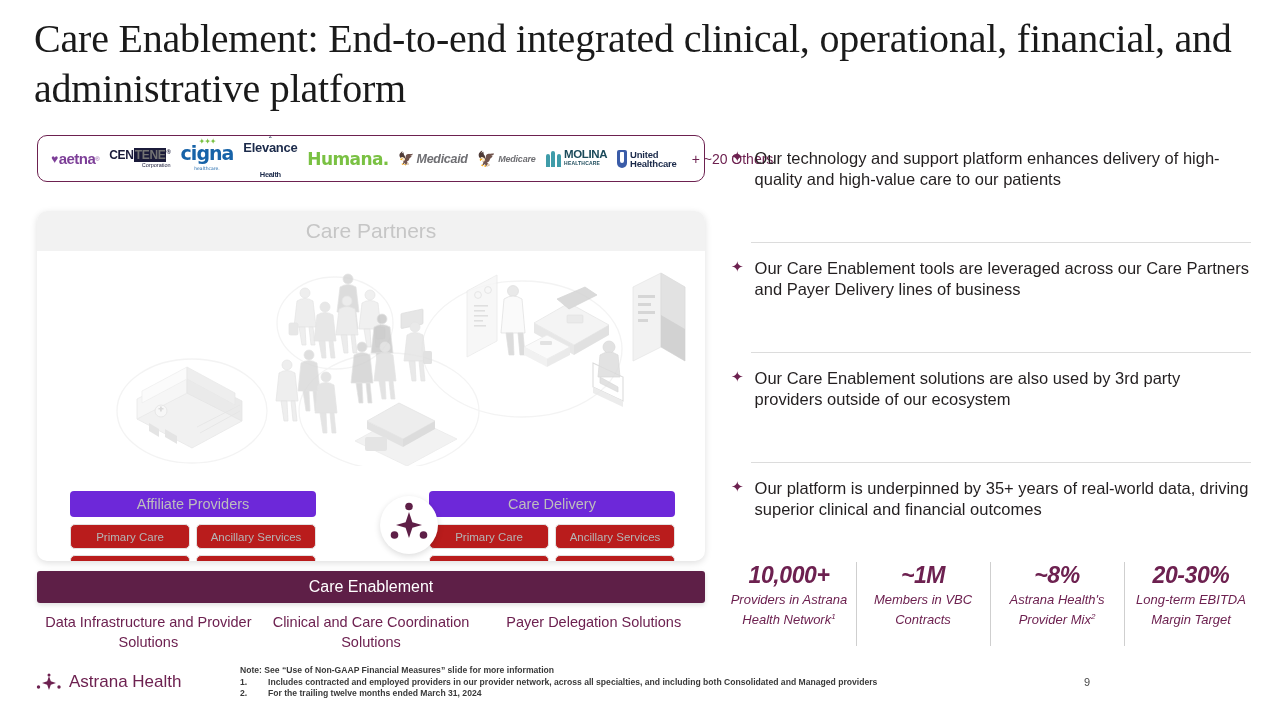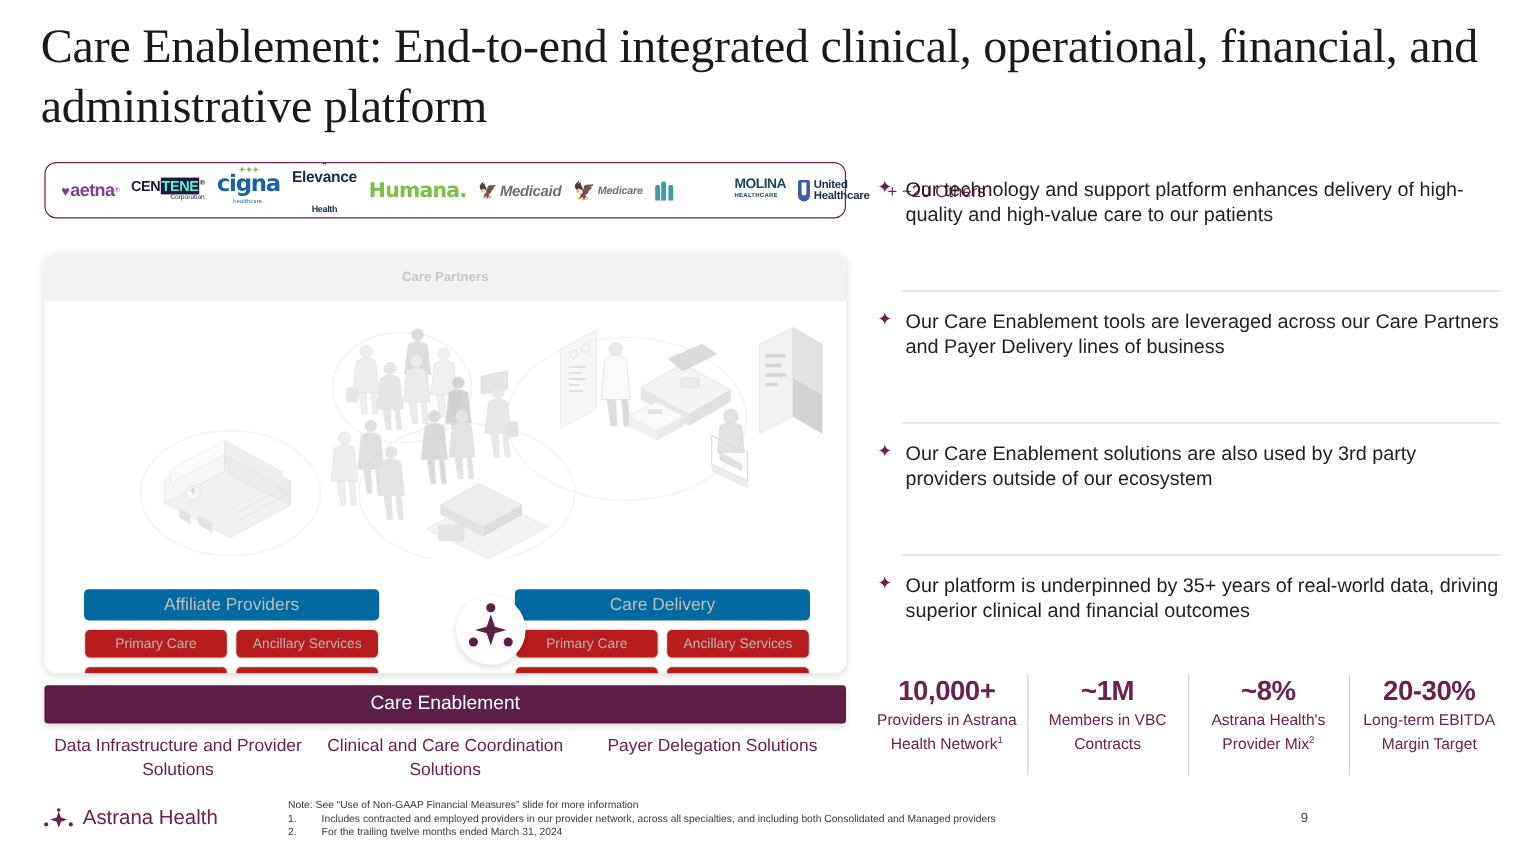--- a/index.html
+++ b/index.html
@@ -35,33 +35,33 @@
   .logo{
     display:flex;align-items:center;justify-content:center;
     height:34px;flex:0 0 auto;
     padding:0 5px;
   }
   .lg-aetna{color:#7d3f98;font-weight:bold;font-size:15px;letter-spacing:-0.5px;display:flex;align-items:center;}
   .lg-aetna .hrt{font-size:12px;margin-right:1px;color:#7d3f98;}
   .lg-aetna .tm{font-size:6px;vertical-align:super;font-weight:normal;}
   .lg-centene{color:#1b1b3a;font-weight:bold;font-size:12px;letter-spacing:-0.3px;text-align:center;line-height:10px;}
   .lg-centene .c-main{display:block;}
-  .lg-centene .c-main .boxed{background:#1b1b3a;color:#5eead4;padding:0 1px;}
+  .lg-centene .c-main .boxed{background:#1b1b3a;color:#737373;padding:0 1px;}
   .lg-centene .c-sub{display:block;font-size:5.5px;letter-spacing:0;font-weight:normal;text-align:right;}
   .lg-cigna{color:#1763a8;font-weight:bold;font-size:19px;letter-spacing:-1px;line-height:15px;text-align:center;font-family:"DejaVu Sans",sans-serif;}
   .lg-cigna .c-sub{display:block;font-size:4.5px;letter-spacing:0;font-weight:normal;color:#1763a8;}
   .lg-cigna .spark{position:relative;top:-2px;font-size:8px;color:#7ac143;letter-spacing:-1px;display:block;line-height:4px;}
   .lg-elevance{color:#1b2a4a;font-weight:bold;font-size:13px;line-height:11px;text-align:center;letter-spacing:-0.3px;}
   .lg-elevance .e-sub{display:block;font-size:7.5px;margin-top:16px;}
   .lg-humana{color:#7ac143;font-weight:bold;font-size:17px;letter-spacing:-0.6px;font-family:"DejaVu Sans",sans-serif;}
   .lg-medicaid{color:#6f6f73;font-weight:bold;font-style:italic;font-size:12.5px;display:flex;align-items:center;letter-spacing:-0.3px;}
   .lg-medicaid .eagle{font-style:normal;font-size:13px;margin-right:2px;color:#8a8a8f;}
   .lg-medicare{color:#6f6f73;font-weight:bold;font-style:italic;font-size:9px;display:flex;align-items:center;letter-spacing:-0.2px;}
   .lg-medicare .eagle{font-style:normal;font-size:15px;margin-right:2px;color:#9a9a9f;}
-  .lg-molina{display:flex;align-items:center;gap:48px;}
+  .lg-molina{display:flex;align-items:center;}
   .lg-molina .bars{display:flex;align-items:flex-end;margin-right:2px;}
   .lg-molina .bars i{display:block;width:4px;background:#3f9ca9;margin-right:1.5px;border-radius:2px 2px 0 0;}
   .lg-molina .mtxt{color:#1b4a5a;font-weight:bold;font-size:11.5px;line-height:9px;letter-spacing:-0.4px;}
   .lg-molina .mtxt .m-sub{display:block;font-size:5px;letter-spacing:0.2px;}
   .lg-uhc{display:flex;align-items:center;}
   .lg-uhc .shield{width:10px;height:18px;background:#3b5ca8;border-radius:2px 2px 5px 5px;margin-right:3px;position:relative;}
   .lg-uhc .shield:after{content:"";position:absolute;left:3px;top:2px;width:4px;height:11px;background:#fff;border-radius:1px 1px 3px 3px;}
   .lg-uhc .utxt{color:#1b2a4a;font-weight:bold;font-size:9.5px;line-height:9px;letter-spacing:-0.2px;}
   .lg-uhc .utxt span{display:block;}
   .others{
@@ -71,33 +71,33 @@
   
   .card{
     position:absolute;left:37px;top:211px;width:668px;height:350px;
     background:#ffffff;border-radius:10px;
     box-shadow:0 2px 7px rgba(0,0,0,0.13);
     overflow:hidden;
   }
   .card-head{
     height:40px;background:#f2f2f2;
     display:flex;align-items:center;justify-content:center;
-    color:#c6c6c6;font-size:11px;font-weight:bold;
+    color:#c6c6c6;font-size:21px;
   }
   .card-body{position:relative;height:310px;}
 
   
   .illus{position:absolute;left:0;top:0;width:668px;height:215px;}
 
   
   .grp{position:absolute;top:240px;width:246px;}
   .grp.left{left:33px;}
   .grp.right{left:392px;}
   .grp-head{
-    height:26px;background:#0369a1;border-radius:4px;
+    height:26px;background:#6d28d9;border-radius:4px;
     display:flex;align-items:center;justify-content:center;
     color:#bdbdbd;font-size:14.5px;margin-bottom:7px;
   }
   .pills{display:flex;flex-wrap:wrap;gap:6px;}
   .pill{
     width:120px;height:25px;border:1px solid #e2e2e2;border-radius:5px;
     display:flex;align-items:center;justify-content:center;
     color:#b5b5b5;font-size:11.5px;background:#b91c1c;
     box-sizing:border-box;
   }
@@ -132,40 +132,40 @@
   .b-star{color:#6d2150;font-size:15px;line-height:18px;margin-right:11px;flex:0 0 auto;}
   .b-text{font-size:16.5px;line-height:21px;color:#231f20;}
   .b-div{position:absolute;left:20px;right:0;bottom:12px;height:1px;background:#dcdcdc;}
 
   
   .kpis{
     position:absolute;left:722px;top:560px;width:536px;height:96px;
     display:flex;
   }
   .kpi{
-    flex:1;text-align:center;position:relative;padding:0 6px;box-sizing:border-box;
+    flex:1;text-align:center;position:relative;padding:0 6px;box-sizing:border-box;font-style:italic;
   }
   .kpi + .kpi:before{
     content:"";position:absolute;left:0;top:2px;bottom:10px;width:1px;background:#cfcfcf;
   }
   .kpi-val{color:#6d2150;font-weight:bold;font-size:23px;line-height:30px;letter-spacing:-0.4px;}
   .kpi-lab{color:#6d2150;font-size:13px;line-height:17px;margin-top:1px;}
   .kpi-lab sup{font-size:8px;}
 
   
   .brand{
     position:absolute;left:36px;top:672px;
     display:flex;align-items:center;color:#6d2150;font-size:17px;
   }
   .brand .logomark{margin-right:7px;display:flex;align-items:center;}
   .notes{
     position:absolute;left:240px;top:665px;width:960px;
     font-size:8.6px;line-height:11.6px;color:#3a3a3a;
   }
-  .note-line{display:flex;}
+  .note-line{display:flex;font-weight:bold;}
   .note-num{width:28px;flex:0 0 28px;}
   .pageno{
     position:absolute;right:28px;top:676px;font-size:11px;color:#4a4a4a;
   }
 </style>
 </head>
 <body>
 
 <div class="slide">
 

